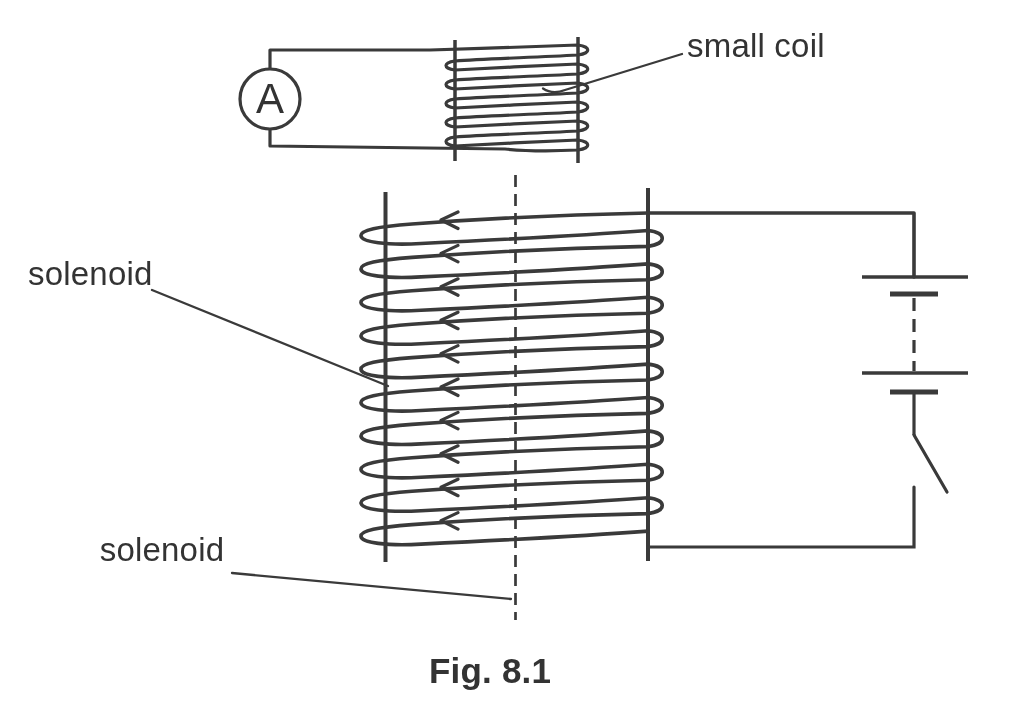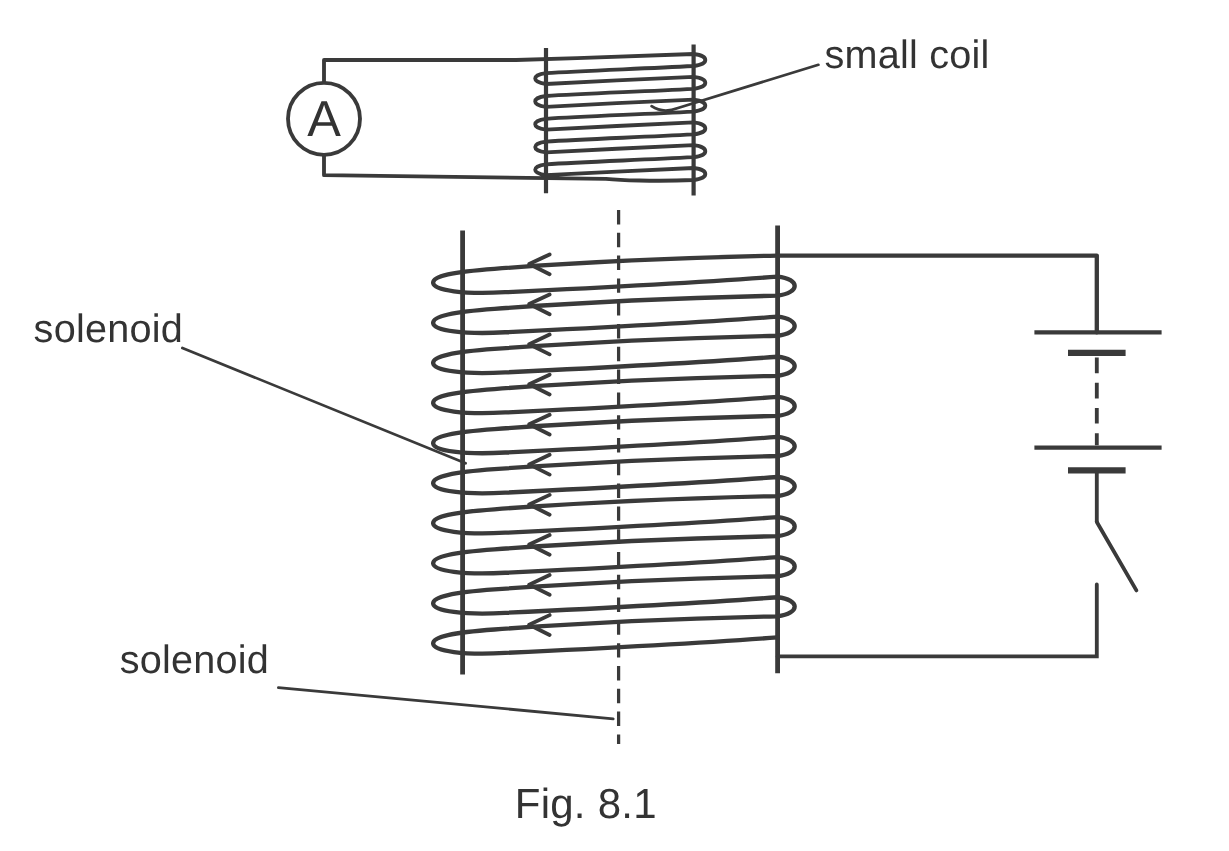--- a/index.html
+++ b/index.html
@@ -19,21 +19,21 @@
     white-space:nowrap;
     color:var(--text,#333);
   }
   .axis-label{
     text-align:center;
     width:170px;
     line-height:38px;
   }
   .axis-label div{white-space:nowrap;}
   .caption{
-    font-weight:normal;
+    font-weight:bold;
     font-size:35px;
   }
   .ammeter-letter{
     position:absolute;
     left:240px;top:69px;width:60px;height:60px;
     display:flex;align-items:center;justify-content:center;
     font-size:42px;
   }
   path,circle,line{vector-effect:none;}
 </style>

